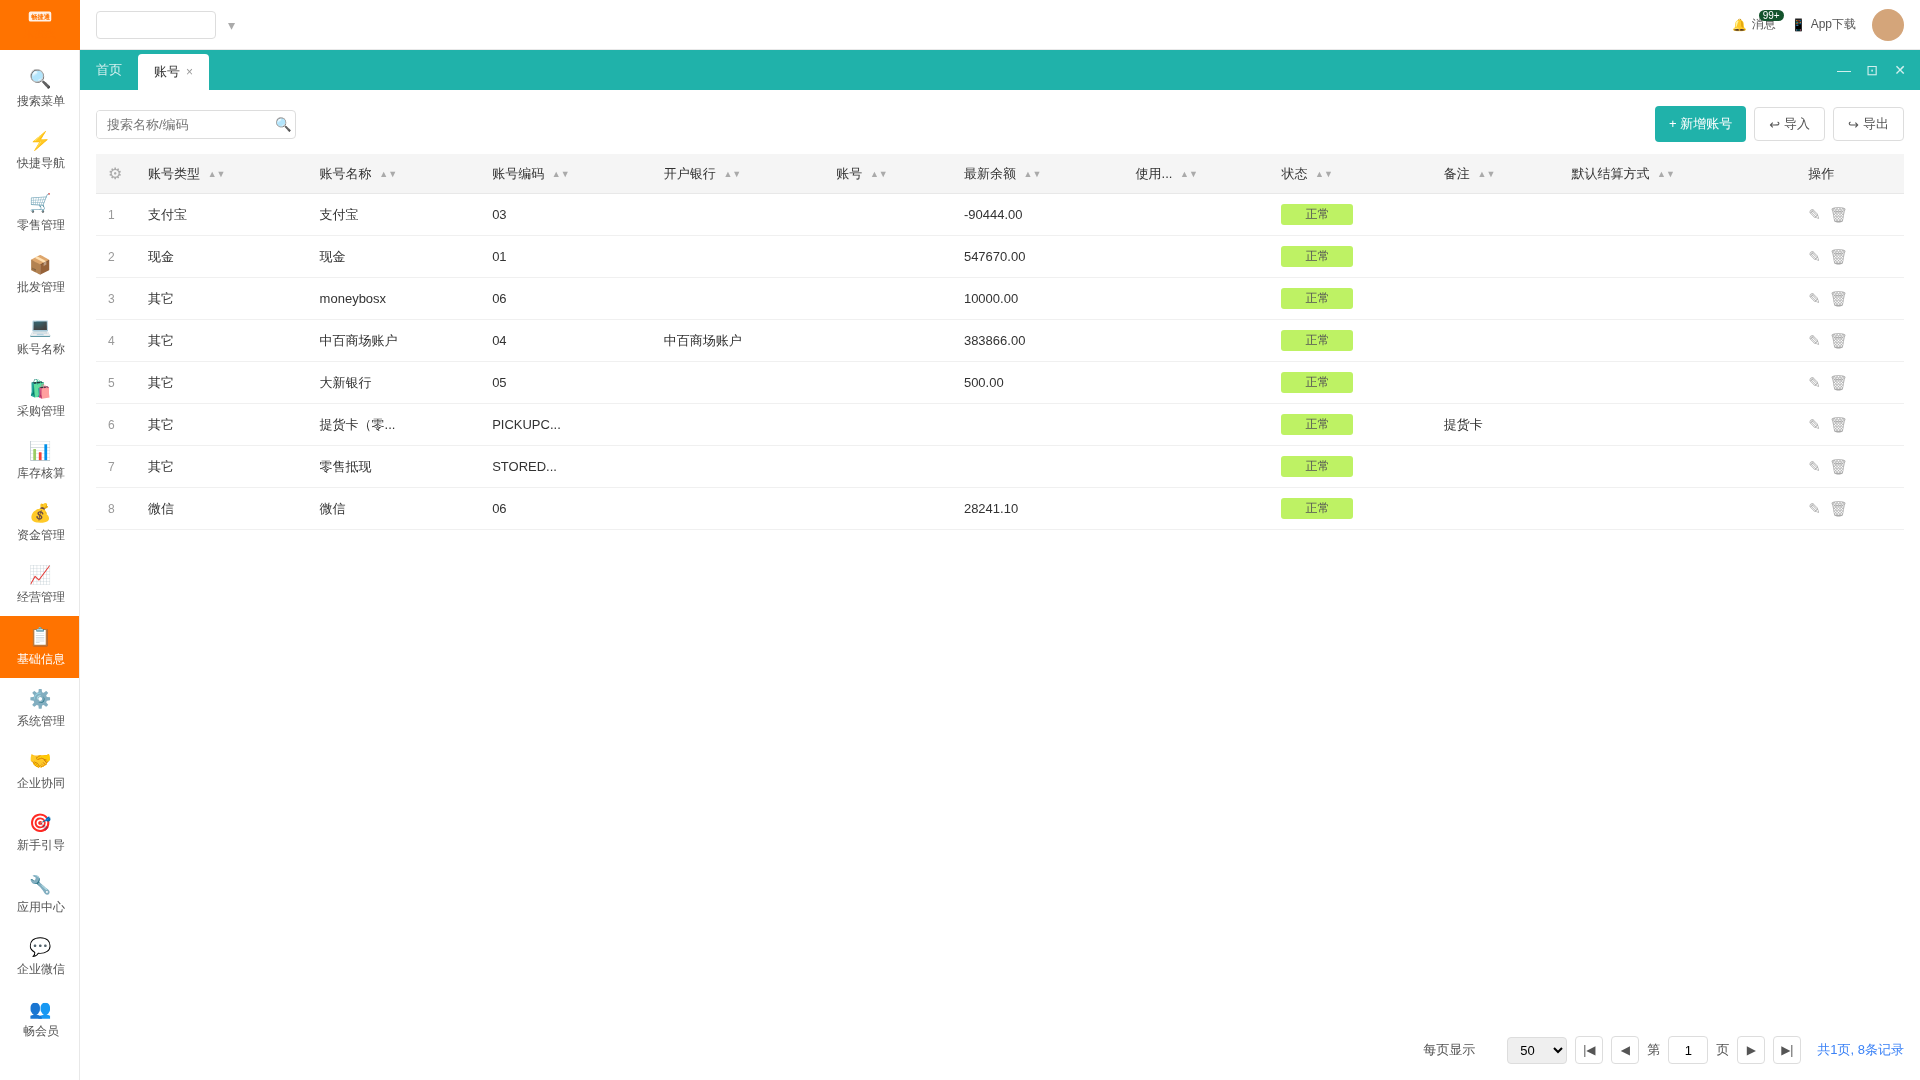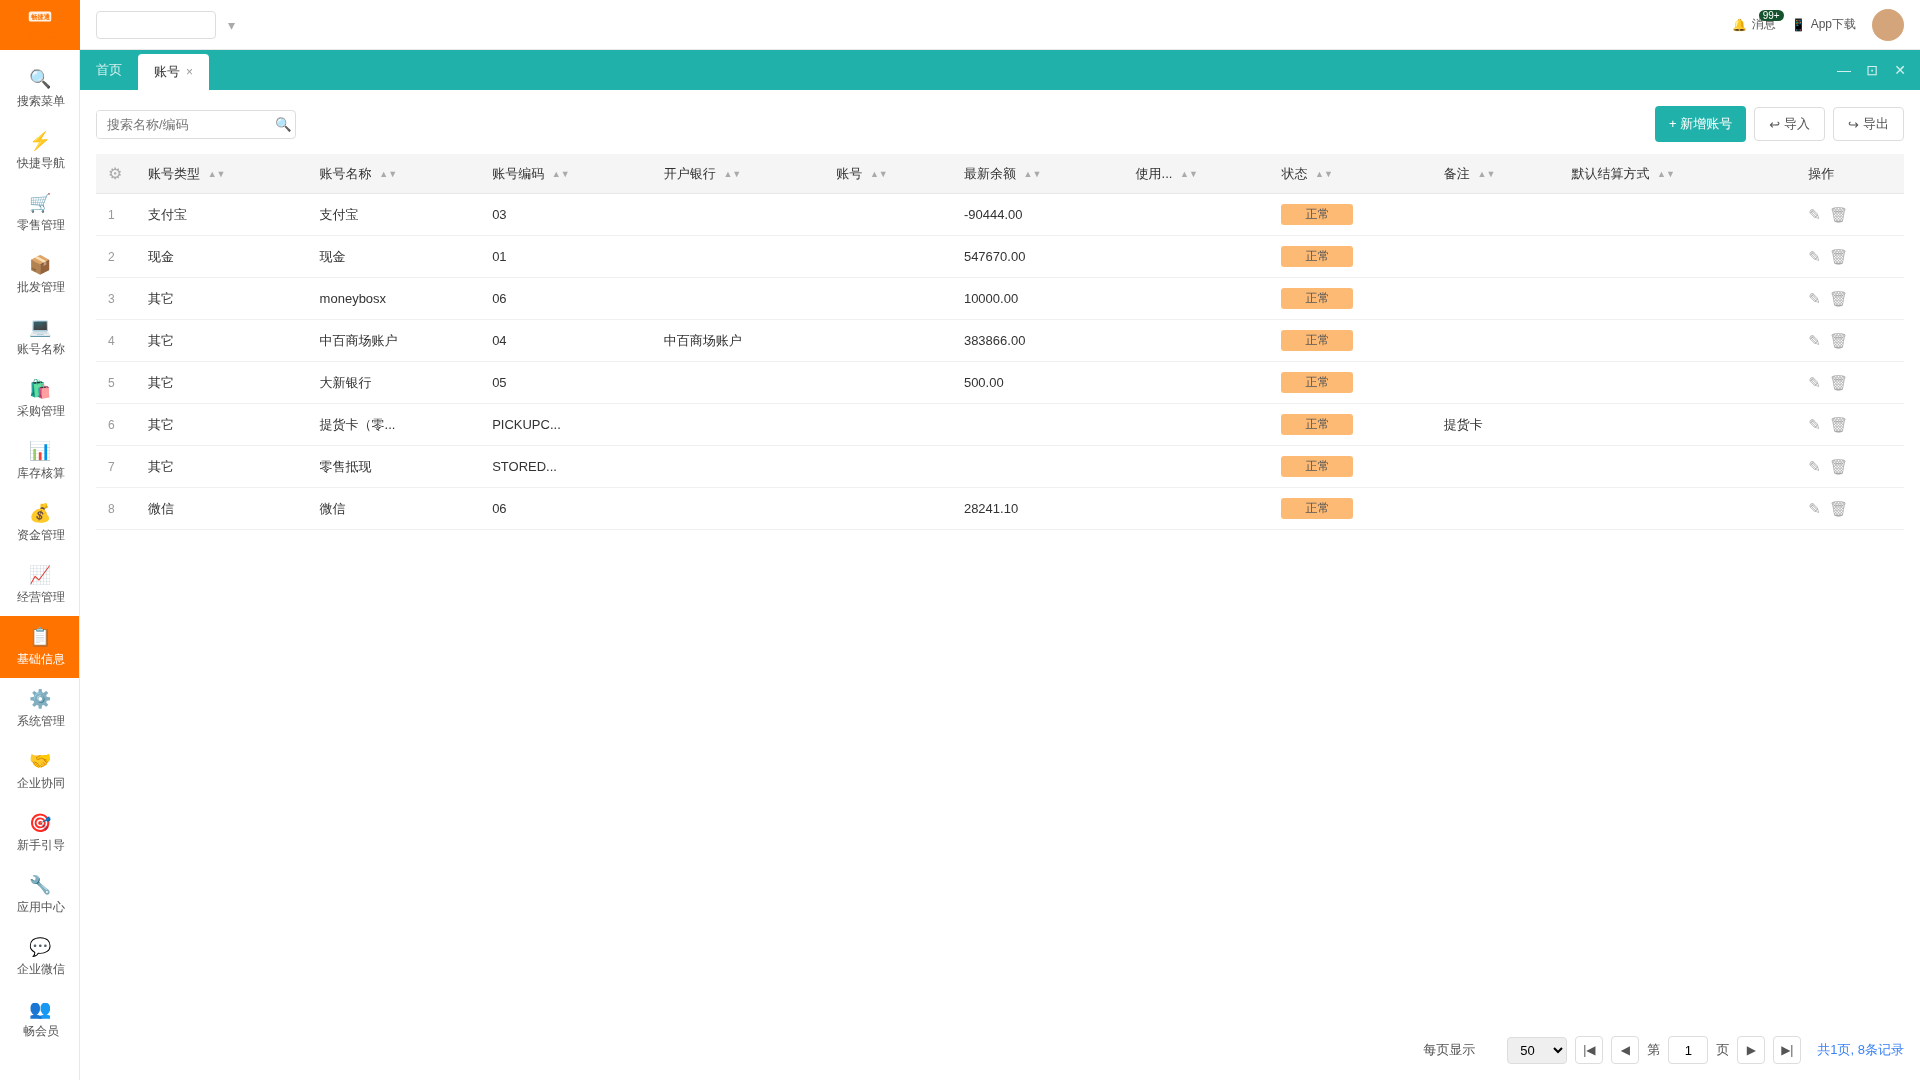--- a/index.html
+++ b/index.html
@@ -51,21 +51,21 @@
 
     
     .table-wrapper { flex: 1; overflow: auto; }
     table { width: 100%; border-collapse: collapse; }
     thead tr { background: #f5f5f5; }
     th { padding: 10px 12px; text-align: left; font-weight: 500; color: #333; font-size: 13px; border-bottom: 1px solid #e8e8e8; white-space: nowrap; }
     th .sort-icons { display: inline-flex; flex-direction: column; margin-left: 4px; font-size: 9px; color: #aaa; vertical-align: middle; }
     tbody tr { border-bottom: 1px solid #f0f0f0; }
     td { padding: 10px 12px; color: #333; font-size: 13px; white-space: nowrap; }
     td.number { color: #333; }
-    .status-badge { background: #fdba74; color: #555; border-radius: 3px; padding: 2px 24px; font-size: 12px; display: inline-block; }
+    .status-badge { background: #bef264; color: #555; border-radius: 3px; padding: 2px 24px; font-size: 12px; display: inline-block; }
     .row-num { color: #999; font-size: 12px; }
     .action-icons { display: flex; gap: 8px; align-items: center; }
     .action-icon { color: #aaa; cursor: pointer; font-size: 15px; }
     .settings-col { color: #aaa; cursor: pointer; font-size: 16px; }
 
     
     .pagination { display: flex; align-items: center; justify-content: flex-end; padding: 12px 0 0 0; gap: 8px; font-size: 13px; color: #555; }
     .page-size-select { border: 1px solid #ddd; border-radius: 4px; padding: 4px 8px; font-size: 13px; cursor: pointer; margin-left: 24px; }
     .page-btn { width: 28px; height: 28px; border: 1px solid #ddd; border-radius: 4px; background: #fff; cursor: pointer; display: flex; align-items: center; justify-content: center; font-size: 12px; color: #555; }
     .page-input { width: 40px; height: 28px; border: 1px solid #ddd; border-radius: 4px; text-align: center; font-size: 13px; }

